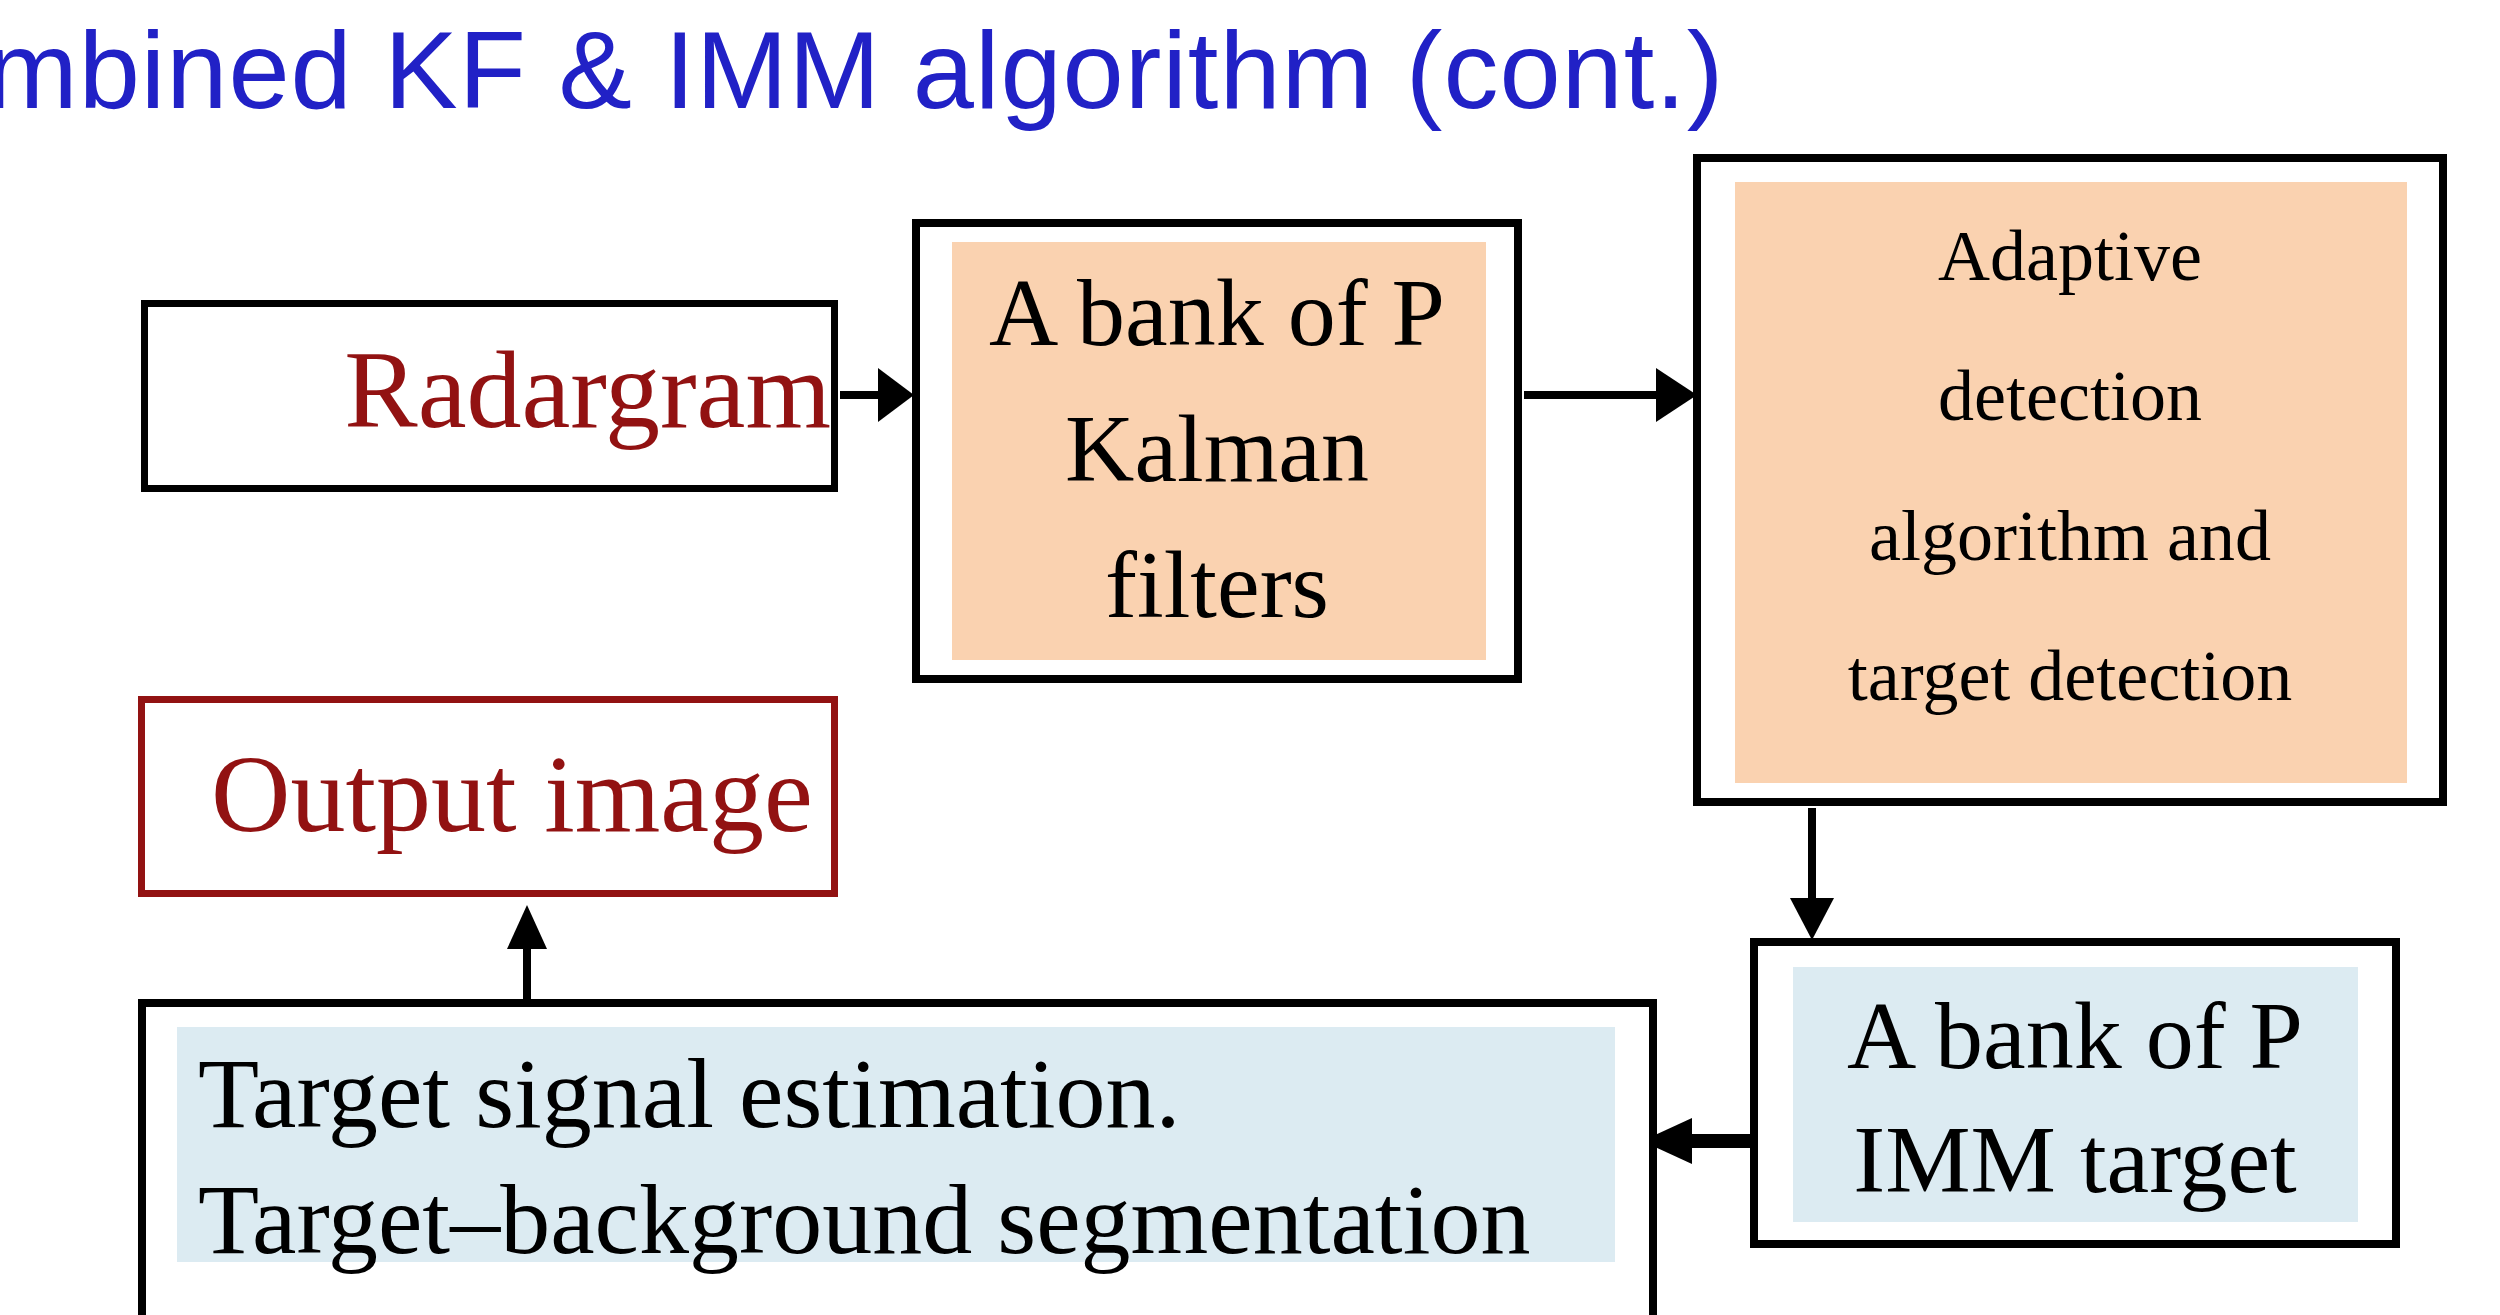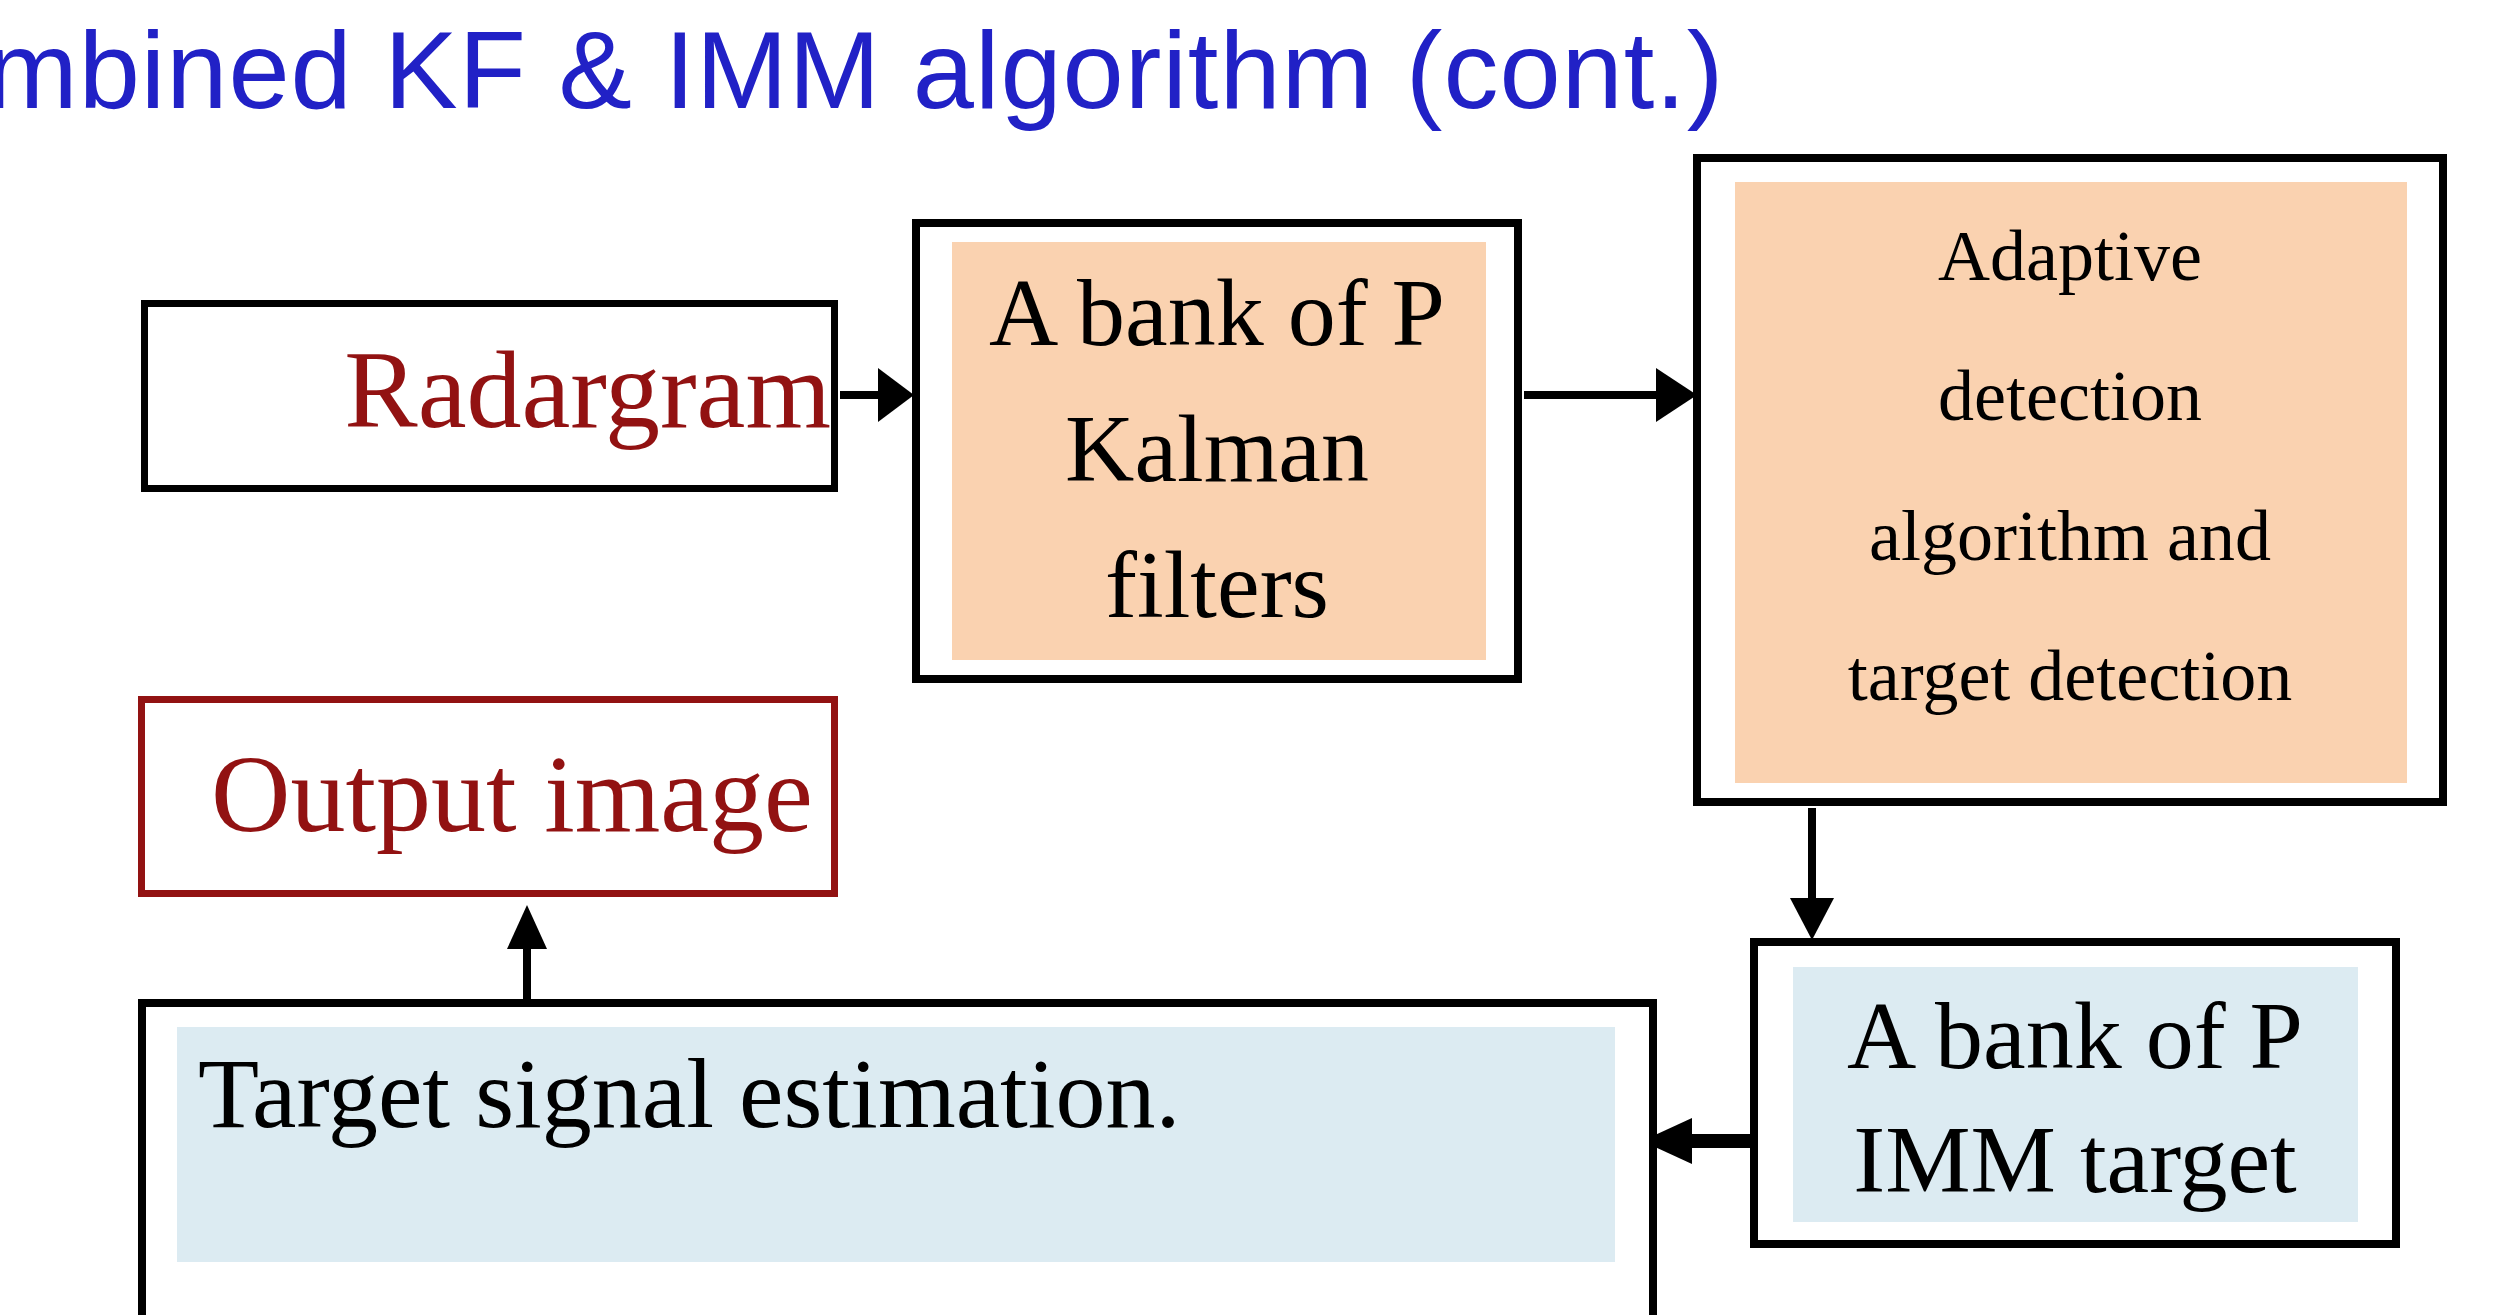--- a/index.html
+++ b/index.html
@@ -143,20 +143,21 @@
     <div class="label">
       <span class="line">A bank of P</span>
       <span class="line">IMM target</span>
     </div>
   </div>
 
   <div class="node black-border target-box">
     <div class="fillrect"></div>
     <div class="label">
       <span class="line">Target signal estimation.</span>
+      <span class="line">Target–background segmentation</span>
     </div>
   </div>
 
   <div class="node output-box">
     <div class="label">
       <span class="line">Output image</span>
     </div>
   </div>
 
 </div>

